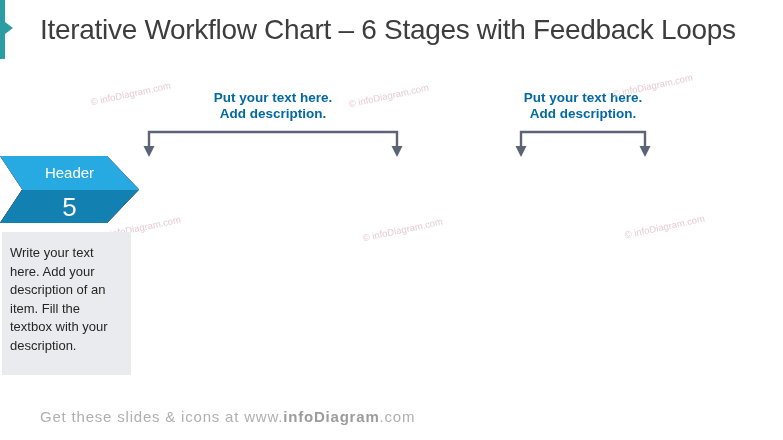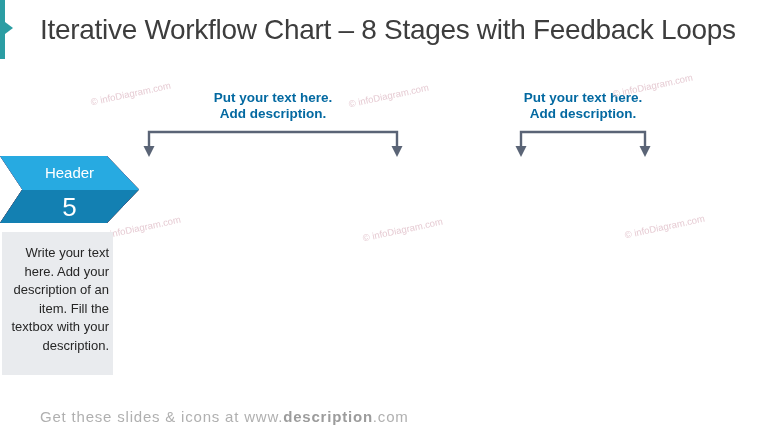--- a/index.html
+++ b/index.html
@@ -46,23 +46,23 @@
   }
   .chev-top,.chev-bottom{
     position:absolute;left:0;width:100%;height:50%;
     color:#ffffff;text-align:center;
   }
   .chev-top{top:0;font-size:15px;line-height:33px;}
   .chev-bottom{top:50%;font-size:26px;line-height:34px;}
   .chev-top .txt,.chev-bottom .txt{display:inline-block;}
   .textbox{
     position:absolute;left:2px;top:76px;width:99px;height:131px;
-    padding:12px 4px 0 8px;
+    padding:12px 22px 0 8px;
     background:var(--box-bg,#E9EBEE);
-    font-size:13px;line-height:18.5px;color:#262626;text-align:right;
+    font-size:13px;line-height:18.5px;color:#262626;text-align:left;
   }
   
   .watermark{
     position:absolute;z-index:1;
     font-size:9.5px;color:var(--wm-color,#E6CBD3);
     transform:rotate(-12deg);white-space:nowrap;
   }
   .watermark:nth-of-type(1){left:90px;top:88px;}
   .watermark:nth-of-type(2){left:348px;top:90px;}
   .watermark:nth-of-type(3){left:612px;top:80px;}
@@ -75,21 +75,21 @@
     font-size:15px;letter-spacing:0.8px;color:#b0b0b0;
   }
   .footer .brand{font-weight:700;color:#9c9c9c;}
 </style>
 </head>
 <body style="--accent: #2B9DA3; --box-bg: #E9EBEE; --wm-color: #E6CBD3;">
 
 <div class="accent-bar"></div>
 <div class="accent-arrow"></div>
 
-<div class="slide-title">Iterative Workflow Chart – 8 Stages with Feedback Loops</div>
+<div class="slide-title">Iterative Workflow Chart – 6 Stages with Feedback Loops</div>
 
 <span class="watermark">© infoDiagram.com</span>
 <span class="watermark">© infoDiagram.com</span>
 <span class="watermark">© infoDiagram.com</span>
 <span class="watermark">© infoDiagram.com</span>
 <span class="watermark">© infoDiagram.com</span>
 <span class="watermark">© infoDiagram.com</span>
 
 <div class="loop-label l1">
   <div>Put your text here.</div>
@@ -142,13 +142,13 @@
   <div class="textbox">Write your text here. Add your description of an item. Fill the textbox with your description.</div>
 </div>
 <div class="stage-group">
   <div class="chevron">
     <div class="chev-top" style="background: rgb(39, 170, 225);"><span class="txt">Header</span></div>
     <div class="chev-bottom" style="background: rgb(19, 128, 178);"><span class="txt">5</span></div>
   </div>
   <div class="textbox">Write your text here. Add your description of an item. Fill the textbox with your description.</div>
 </div>
 
-<div class="footer"><span>Get these slides &amp; icons at www.</span><span class="brand">description</span><span>.com</span></div>
+<div class="footer"><span>Get these slides &amp; icons at www.</span><span class="brand">infoDiagram</span><span>.com</span></div>
 
 </body></html>

